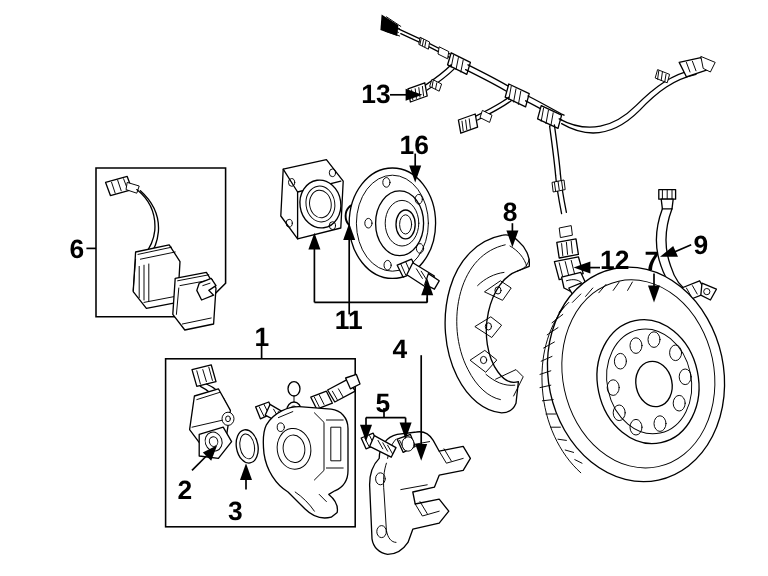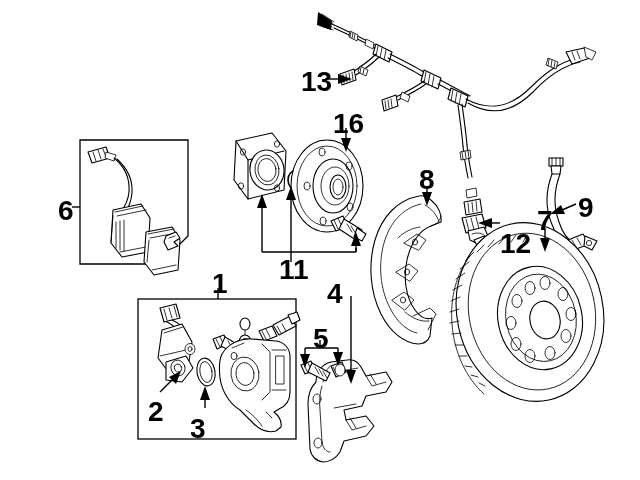--- a/index.html
+++ b/index.html
@@ -67,21 +67,21 @@
   }
   .box {
     fill: none;
     stroke: #000000;
     stroke-width: 1.3;
     stroke-linejoin: miter;
   }
   .callout-label {
     position: absolute;
     font-family: "Liberation Sans", sans-serif;
-    font-size: 28px;
+    font-size: 22px;
     font-weight: 700;
     color: #000000;
     line-height: 1;
     white-space: nowrap;
     user-select: none;
   }
 </style>
 </head>
 <body>
 
@@ -557,16 +557,16 @@
   <div class="callout-label" style="left:148px; top:398px;">2</div>
   <div class="callout-label" style="left:190px; top:415px;">3</div>
   <div class="callout-label" style="left:327px; top:280px;">4</div>
   <div class="callout-label" style="left:313px; top:325px;">5</div>
   <div class="callout-label" style="left:58px;  top:197px;">6</div>
   <div class="callout-label" style="left:537px; top:207px;">7</div>
   <div class="callout-label" style="left:419px; top:166px;">8</div>
   <div class="callout-label" style="left:578px; top:194px;">9</div>
   <div class="callout-label" style="left:333px; top:110px;">16</div>
   <div class="callout-label" style="left:279px; top:256px;text-align:center;">11</div>
-  <div class="callout-label" style="left:500px; top:206px;margin-top:24px;">12</div>
+  <div class="callout-label" style="left:500px; top:206px;">12</div>
   <div class="callout-label" style="left:301px; top:68px;">13</div>
 
 </div>
 
 </body></html>

